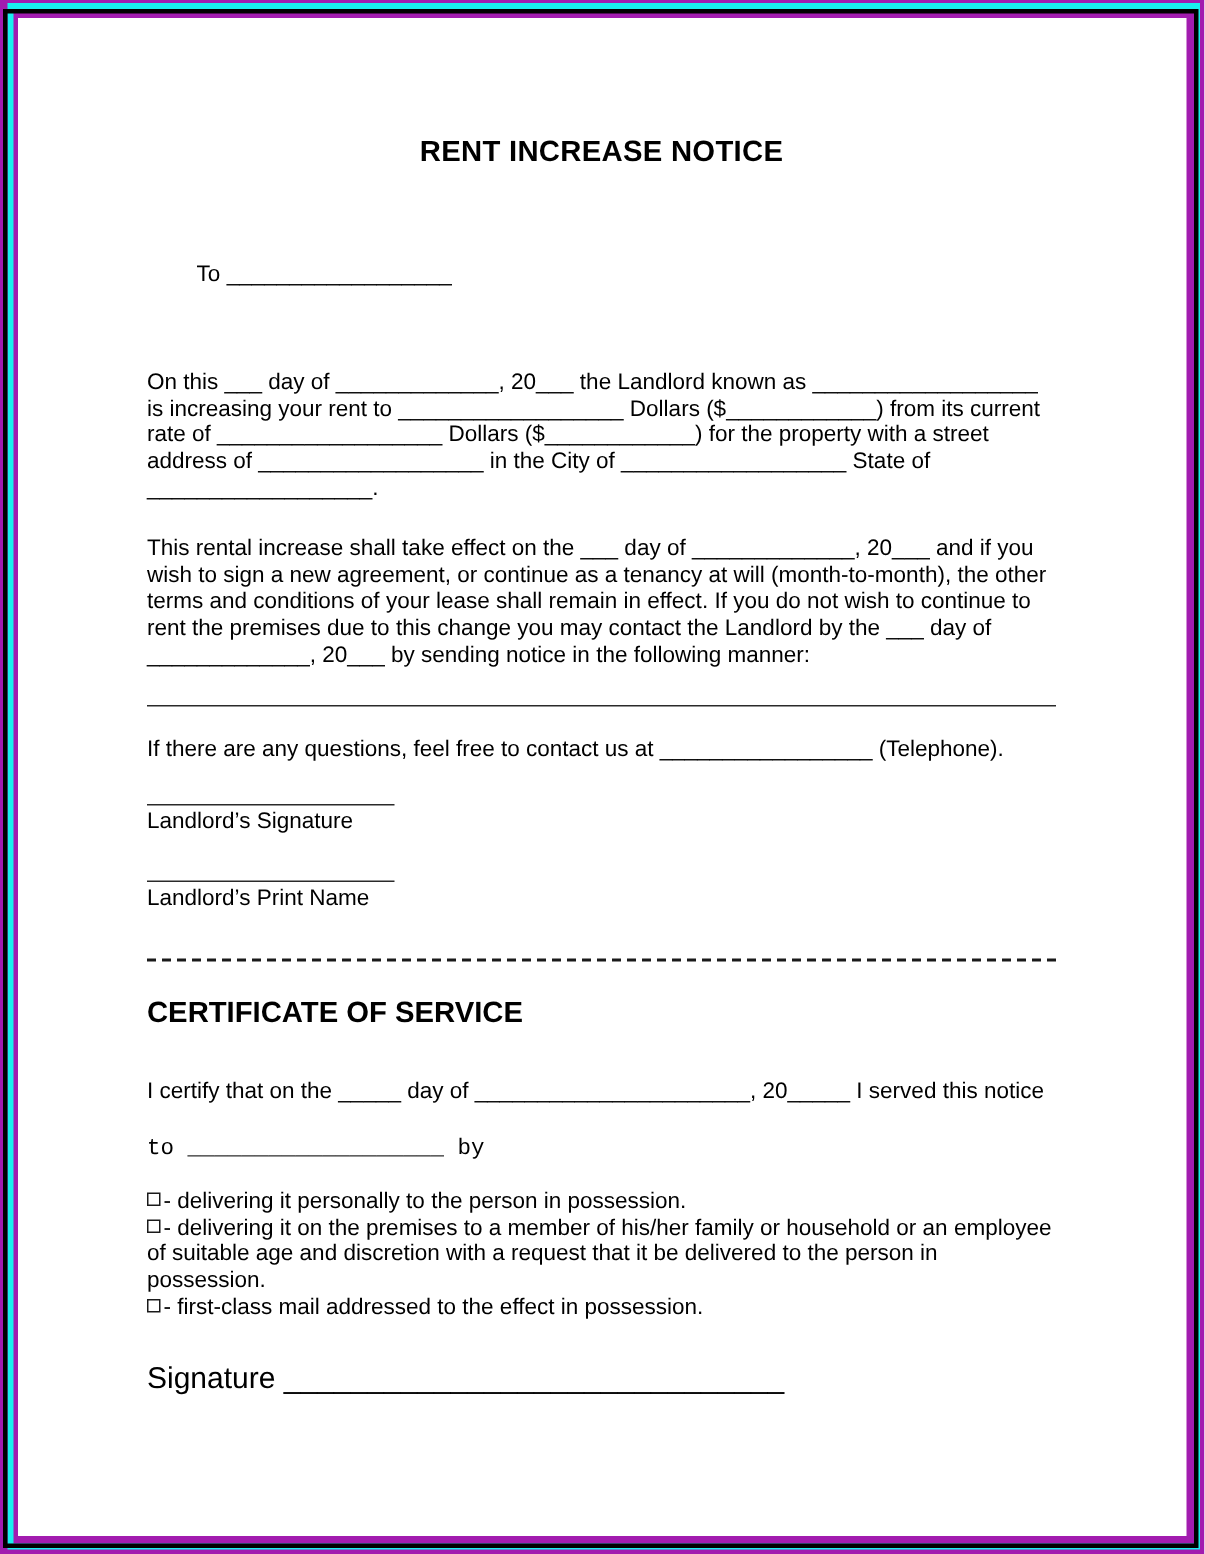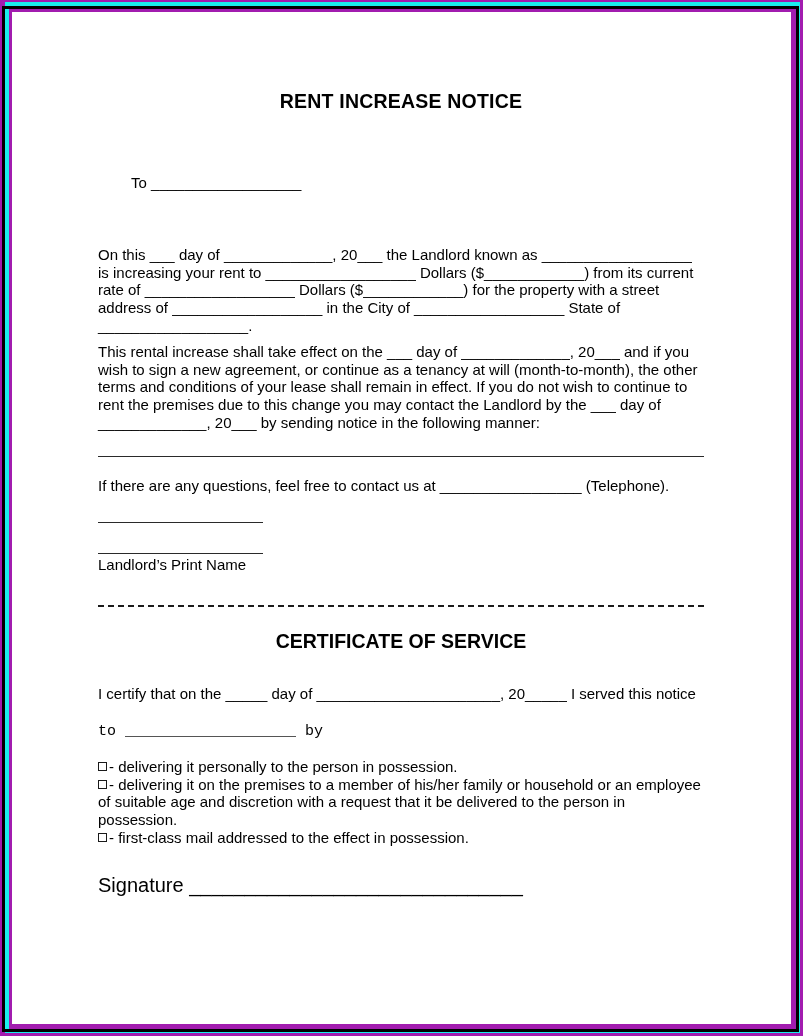--- a/index.html
+++ b/index.html
@@ -71,21 +71,21 @@
     line-height: 1.15;
     white-space: pre;
   }
   .para {
     font-size: 15px;
     line-height: 17.8px;
     text-align: left;
     margin: 0;
   }
   .para-1 { margin-top: 37px; }
-  .para-2 { margin-top: 8px; }
+  .para-2 { margin-top: 22px; }
 
   .rule-full {
     margin-top: 24px;
     border: 0;
     border-top: 1.4px solid #2a2a2a;
     width: 100%;
     height: 0;
   }
   .contact-line {
     margin-top: 20px;
@@ -109,21 +109,20 @@
 
   .dashed-divider {
     margin-top: 31px;
     height: 0;
     border: 0;
     border-top: 2px dashed #1a1a1a;
     width: 100%;
   }
 
   .section-title {
-    text-align: center;
     font-size: 19.5px;
     font-weight: bold;
     margin: 0;
     padding-top: 23px;
   }
   .cert-line {
     font-size: 15px;
     line-height: 1.2;
   }
   .cert-line-1 { margin-top: 32px; }
@@ -171,20 +170,21 @@
       <p class="para para-1">On this ___ day of _____________, 20___ the Landlord known as __________________ is increasing your rent to __________________ Dollars ($____________) from its current rate of __________________ Dollars ($____________) for the property with a street address of __________________ in the City of __________________ State of __________________.</p>
 
       <p class="para para-2">This rental increase shall take effect on the ___ day of _____________, 20___ and if you wish to sign a new agreement, or continue as a tenancy at will (month-to-month), the other terms and conditions of your lease shall remain in effect. If you do not wish to continue to rent the premises due to this change you may contact the Landlord by the ___ day of _____________, 20___ by sending notice in the following manner:</p>
 
       <div class="rule-full"></div>
 
       <div class="contact-line">If there are any questions, feel free to contact us at _________________ (Telephone).</div>
 
       <div class="sig-block">
         <div class="sig-rule"></div>
+        <div class="sig-caption">Landlord’s Signature</div>
       </div>
 
       <div class="sig-block sig-block-2">
         <div class="sig-rule"></div>
         <div class="sig-caption">Landlord’s Print Name</div>
       </div>
 
       <div class="dashed-divider"></div>
 
       <h2 class="section-title">CERTIFICATE OF SERVICE</h2>

